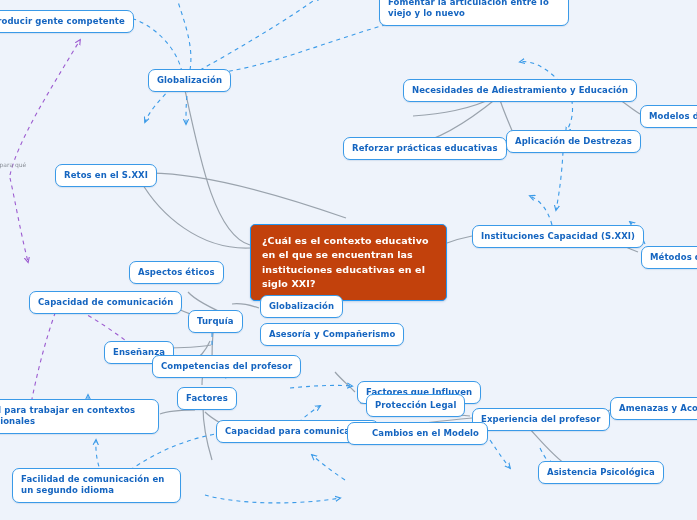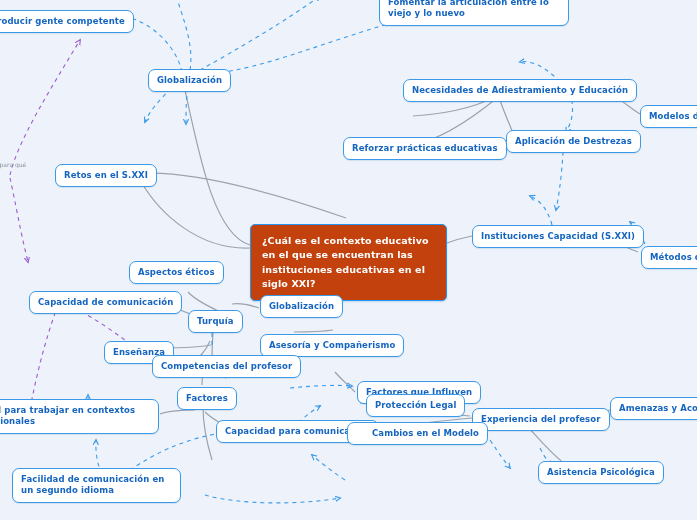--- a/index.html
+++ b/index.html
@@ -153,21 +153,21 @@
   <div class="node" style="left:641px;top:246px;">Métodos de</div>
 
   <div class="node" style="left:129px;top:261px;">Aspectos éticos</div>
 
   <div class="node" style="left:29px;top:291px;">Capacidad de comunicación</div>
 
   <div class="node" style="left:188px;top:310px;">Turquía</div>
 
   <div class="node" style="left:260px;top:295px;">Globalización</div>
 
-  <div class="node" style="left:260px;top:334px;">Asesoría y Compañerismo</div>
+  <div class="node" style="left:260px;top:323px;">Asesoría y Compañerismo</div>
 
   <div class="node" style="left:104px;top:341px;">Enseñanza</div>
 
   <div class="node" style="left:152px;top:355px;">Competencias del profesor</div>
 
   <div class="node" style="left:177px;top:387px;">Factores</div>
 
   <div class="node" style="left:357px;top:381px;">Factores que Influyen</div>
 
   <div class="node" style="left:366px;top:394px;">Protección Legal</div>

